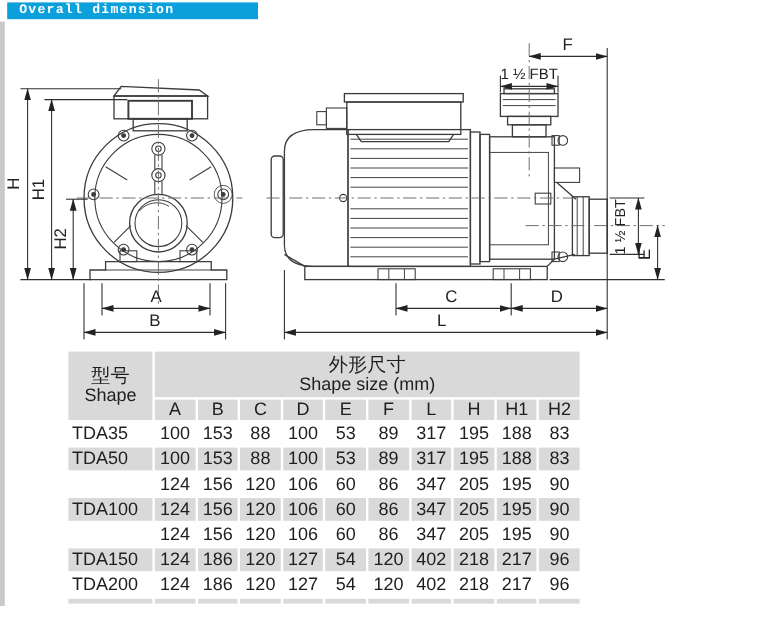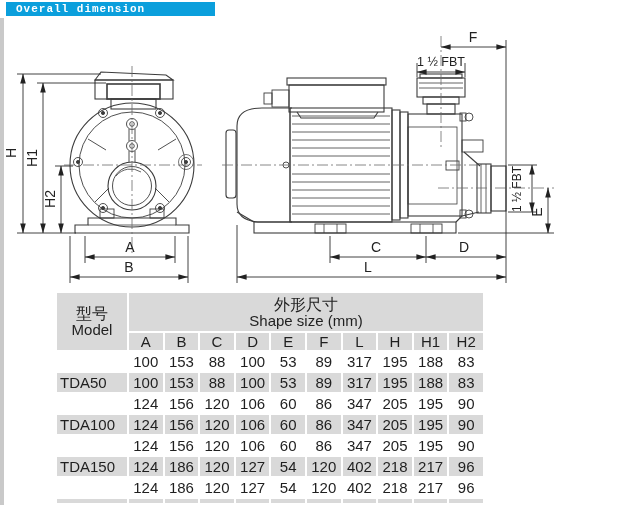--- a/index.html
+++ b/index.html
@@ -215,37 +215,38 @@
       <text x="473" y="42" text-anchor="middle">F</text>
       <text transform="translate(542,212) rotate(-90)" text-anchor="middle">E</text>
       <text x="441" y="66" text-anchor="middle" font-size="12.5">1 ½ FBT</text>
       <text transform="translate(521,189) rotate(-90)" text-anchor="middle" font-size="12">1 ½ FBT</text>
     </g>
   </svg>
 
   <div id="dim-table">
     <div id="model-header" class="cell hdr shade">
       <span class="zh">型号</span>
-      <span class="en">Model</span>
+      <span class="en">Shape</span>
     </div>
     <div id="size-header" class="cell hdr shade">
       <span class="zh">外形尺寸</span>
       <span class="en">Shape size (mm)</span>
     </div>
 
   <div class="cell shade" style="grid-area: 2 / 2;">A</div>
       <div class="cell shade" style="grid-area: 2 / 3;">B</div>
       <div class="cell shade" style="grid-area: 2 / 4;">C</div>
       <div class="cell shade" style="grid-area: 2 / 5;">D</div>
       <div class="cell shade" style="grid-area: 2 / 6;">E</div>
       <div class="cell shade" style="grid-area: 2 / 7;">F</div>
       <div class="cell shade" style="grid-area: 2 / 8;">L</div>
       <div class="cell shade" style="grid-area: 2 / 9;">H</div>
       <div class="cell shade" style="grid-area: 2 / 10;">H1</div>
       <div class="cell shade" style="grid-area: 2 / 11;">H2</div>
+      <div class="cell model-cell" style="grid-area: 3 / 1;">TDA35</div>
       <div class="cell" style="grid-area: 3 / 2;">100</div>
       <div class="cell" style="grid-area: 3 / 3;">153</div>
       <div class="cell" style="grid-area: 3 / 4;">88</div>
       <div class="cell" style="grid-area: 3 / 5;">100</div>
       <div class="cell" style="grid-area: 3 / 6;">53</div>
       <div class="cell" style="grid-area: 3 / 7;">89</div>
       <div class="cell" style="grid-area: 3 / 8;">317</div>
       <div class="cell" style="grid-area: 3 / 9;">195</div>
       <div class="cell" style="grid-area: 3 / 10;">188</div>
       <div class="cell" style="grid-area: 3 / 11;">83</div>
@@ -295,20 +296,21 @@
       <div class="cell shade" style="grid-area: 8 / 2;">124</div>
       <div class="cell shade" style="grid-area: 8 / 3;">186</div>
       <div class="cell shade" style="grid-area: 8 / 4;">120</div>
       <div class="cell shade" style="grid-area: 8 / 5;">127</div>
       <div class="cell shade" style="grid-area: 8 / 6;">54</div>
       <div class="cell shade" style="grid-area: 8 / 7;">120</div>
       <div class="cell shade" style="grid-area: 8 / 8;">402</div>
       <div class="cell shade" style="grid-area: 8 / 9;">218</div>
       <div class="cell shade" style="grid-area: 8 / 10;">217</div>
       <div class="cell shade" style="grid-area: 8 / 11;">96</div>
+      <div class="cell model-cell" style="grid-area: 9 / 1;">TDA200</div>
       <div class="cell" style="grid-area: 9 / 2;">124</div>
       <div class="cell" style="grid-area: 9 / 3;">186</div>
       <div class="cell" style="grid-area: 9 / 4;">120</div>
       <div class="cell" style="grid-area: 9 / 5;">127</div>
       <div class="cell" style="grid-area: 9 / 6;">54</div>
       <div class="cell" style="grid-area: 9 / 7;">120</div>
       <div class="cell" style="grid-area: 9 / 8;">402</div>
       <div class="cell" style="grid-area: 9 / 9;">218</div>
       <div class="cell" style="grid-area: 9 / 10;">217</div>
       <div class="cell" style="grid-area: 9 / 11;">96</div>

